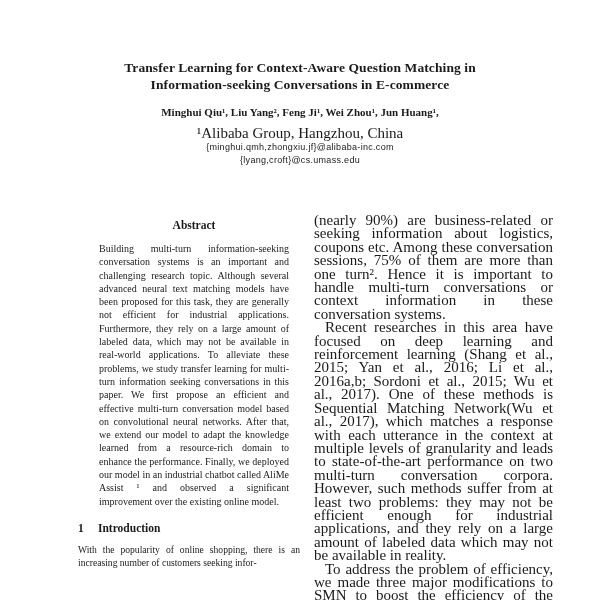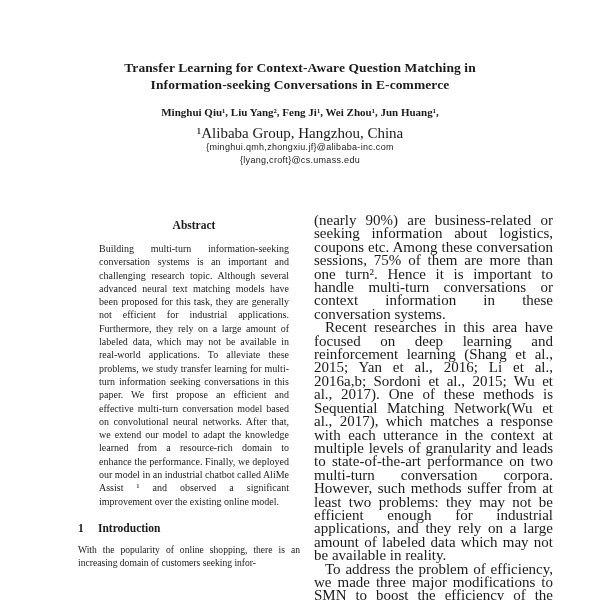--- a/index.html
+++ b/index.html
@@ -124,21 +124,21 @@
 
     <div class="col-left">
       <div class="abstract-block">
         <div class="abstract-heading">Abstract</div>
         <div class="abstract-text">Building multi-turn information-seeking conversation systems is an important and challenging research topic. Although several advanced neural text matching models have been proposed for this task, they are generally not efficient for industrial applications. Furthermore, they rely on a large amount of labeled data, which may not be available in real-world applications. To alleviate these problems, we study transfer learning for multi-turn information seeking conversations in this paper. We first propose an efficient and effective multi-turn conversation model based on convolutional neural networks. After that, we extend our model to adapt the knowledge learned from a resource-rich domain to enhance the performance. Finally, we deployed our model in an industrial chatbot called AliMe Assist ¹ and observed a significant improvement over the existing online model.</div>
       </div>
       <div class="section-heading">
         <span class="section-number">1</span>
         <span>Introduction</span>
       </div>
-      <div class="body-para">With the popularity of online shopping, there is an increasing domain of customers seeking infor-</div>
+      <div class="body-para">With the popularity of online shopping, there is an increasing number of customers seeking infor-</div>
     </div>
 
     <div class="col-right">
       <p class="para">(nearly 90%) are business-related or seeking information about logistics, coupons etc. Among these conversation sessions, 75% of them are more than one turn². Hence it is important to handle multi-turn conversations or context information in these conversation systems.</p>
       <p class="para indented">Recent researches in this area have focused on deep learning and reinforcement learning (Shang et al., 2015; Yan et al., 2016; Li et al., 2016a,b; Sordoni et al., 2015; Wu et al., 2017). One of these methods is Sequential Matching Network(Wu et al., 2017), which matches a response with each utterance in the context at multiple levels of granularity and leads to state-of-the-art performance on two multi-turn conversation corpora. However, such methods suffer from at least two problems: they may not be efficient enough for industrial applications, and they rely on a large amount of labeled data which may not be available in reality.</p>
       <p class="para indented">To address the problem of efficiency, we made three major modifications to SMN to boost the efficiency of the model while preserving its effectiveness. First, we remove the RNN layers of inputs from the model; Second, SMN uses a Sentence Interaction based (SI-based) Pyramid model (Pang et al., 2016) to model each utterance and response pair. In practice, a Sentence Encod-</p>
     </div>
 
   </div>
 

